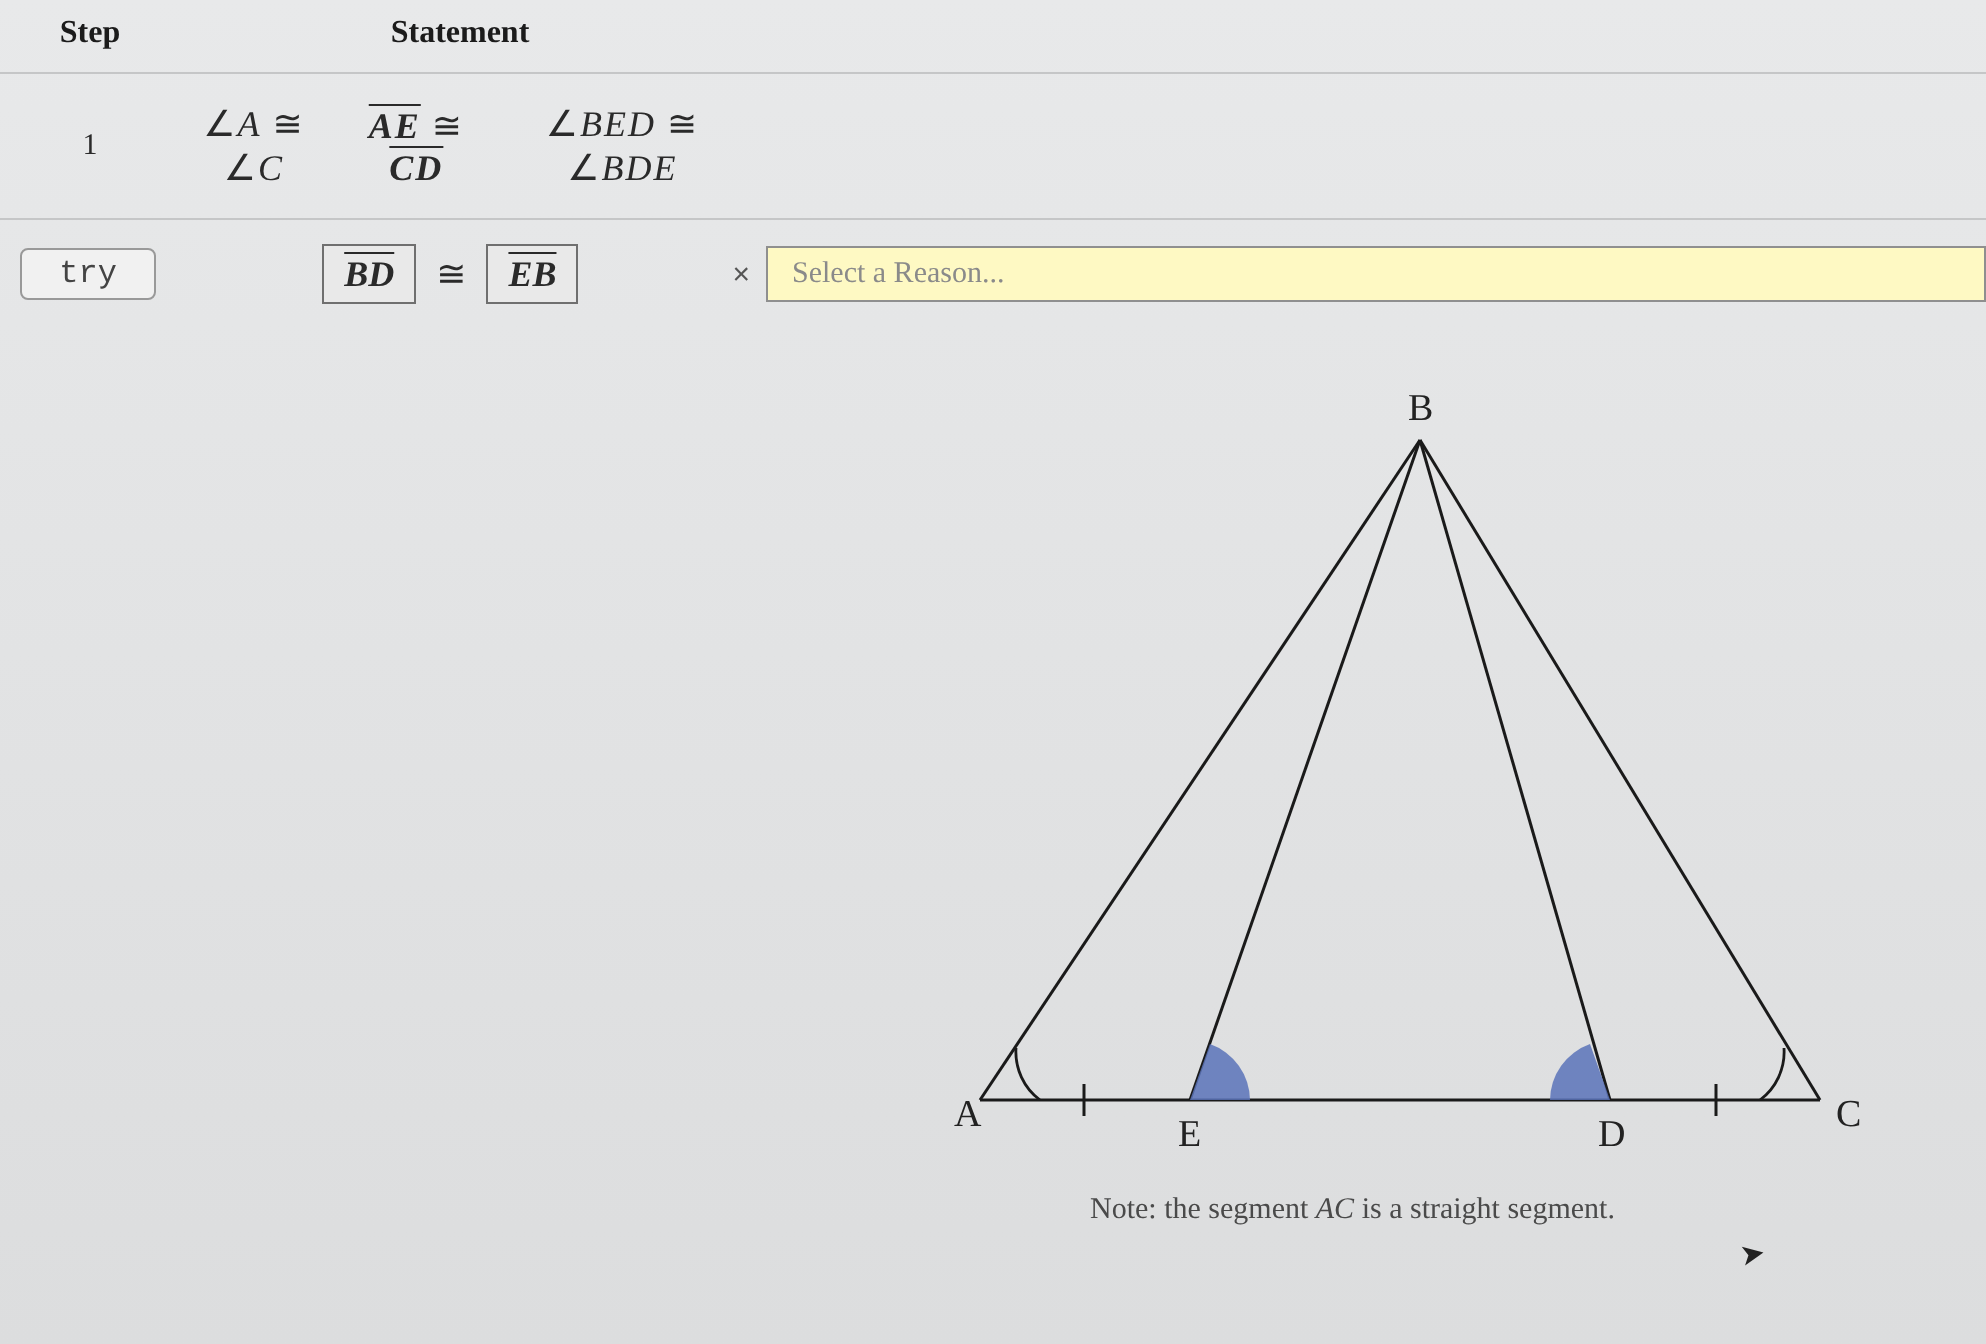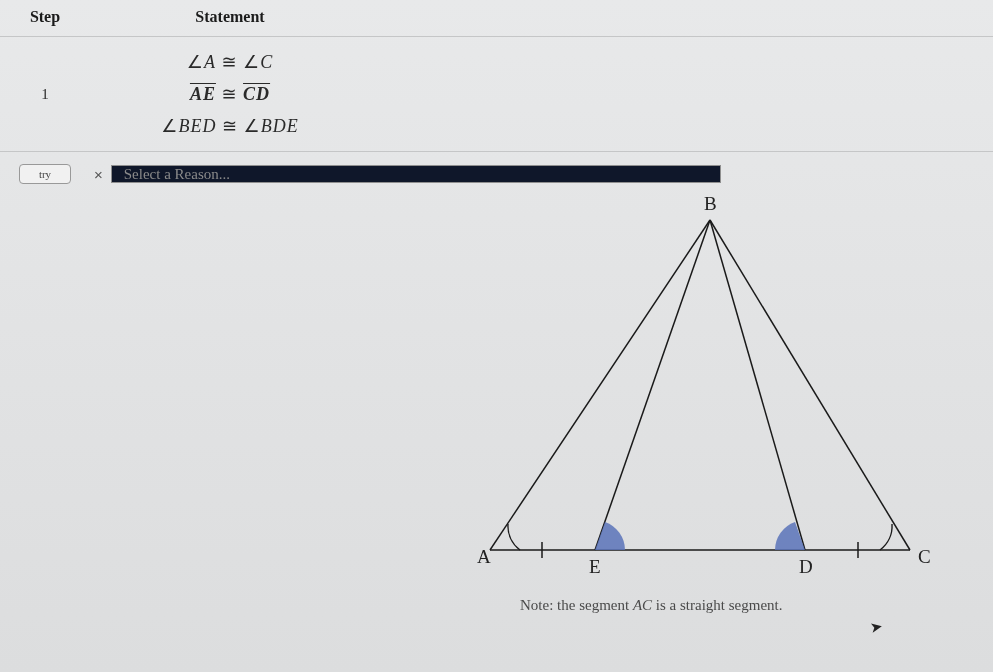--- a/index.html
+++ b/index.html
@@ -19,32 +19,32 @@
   }
   .row.header { font-weight: bold; padding: 8px 0 10px; align-items: flex-end; }
   .col-step { width: 90px; text-align: center; font-size: 15px; }
   .col-statement { width: 280px; text-align: center; }
   .col-reason { flex: 1; padding-left: 4px; font-size: 15px; }
 
   .header .col-step, .header .col-statement, .header .col-reason {
     font-size: 16px; font-weight: 700; color: #1b1b1b;
   }
 
-  .math-stack { display: flex; flex-direction: column; gap: 10px; align-items: center; padding: 8px 0; }
+  .math-stack { display: flex; gap: 10px; align-items: center; padding: 8px 0; }
   .math-line { font-style: italic; font-size: 18px; letter-spacing: 1px; }
   .overline { text-decoration: overline; text-decoration-thickness: 1.2px; font-weight: bold; }
   .normal { font-style: normal; }
 
   .try-btn {
     display: inline-block;
     border: 1px solid #999;
     border-radius: 4px;
     background: #f1f1f1;
-    font-family: Liberation Serif, serif;
-    font-size: 11px;
+    font-family: Liberation Mono, monospace;
+    font-size: 16px;
     padding: 3px 19px;
     color: #444;
     cursor: pointer;
   }
 
   .answer-row { padding: 12px 0 18px; border-bottom: none; }
   .segment-box {
     display: inline-block;
     border: 1px solid #6f6f6f;
     padding: 4px 10px 3px;
@@ -60,42 +60,42 @@
     color: #555;
     margin-right: 8px;
     display:inline-block;
     vertical-align: middle;
   }
 
   .reason-select {
     display: inline-flex;
     align-items: center;
     border: 1px solid #8f8f8f;
-    background: #0f172a;
-    height: 18px;
+    background: #fef9c3;
+    height: 28px;
     width: 610px;
     padding: 0 12px;
     font-family: Georgia, serif;
     font-size: 15px;
     color: #8a8a8a;
     cursor: pointer;
   }
 
   .figure-area {
     position: absolute;
     left: 370px;
     top: 190px;
     width: 620px;
     height: 430px;
   }
   .figure-area svg { display:block; }
 
   .note {
     position: absolute;
-    left: 520px;
+    left: 545px;
     top: 597px;
     font-size: 15px;
     color: #4a4a4a;
   }
   .note .ital { font-style: italic; }
 
   .cursor {
     position: absolute;
     left: 870px; top: 618px;
     font-size: 15px;
@@ -124,20 +124,25 @@
       <div class="math-line">
         <span class="normal">∠</span><span>BED</span><span class="normal"> ≅ ∠</span><span>BDE</span>
       </div>
     </div>
   </div>
 </div>
 
 <div class="row answer-row">
   <div class="col-step">
     <span class="try-btn">try</span>
+  </div>
+  <div class="col-statement">
+    <span class="segment-box overline">BD</span>
+    <span class="congruent">≅</span>
+    <span class="segment-box overline">EB</span>
   </div>
   <div class="col-reason" style="display:flex;align-items:center;">
     <span class="x-icon">×</span>
     <div class="reason-select">
       <span>Select a Reason...</span>
     </div>
   </div>
 </div>
 
 <div class="figure-area">

